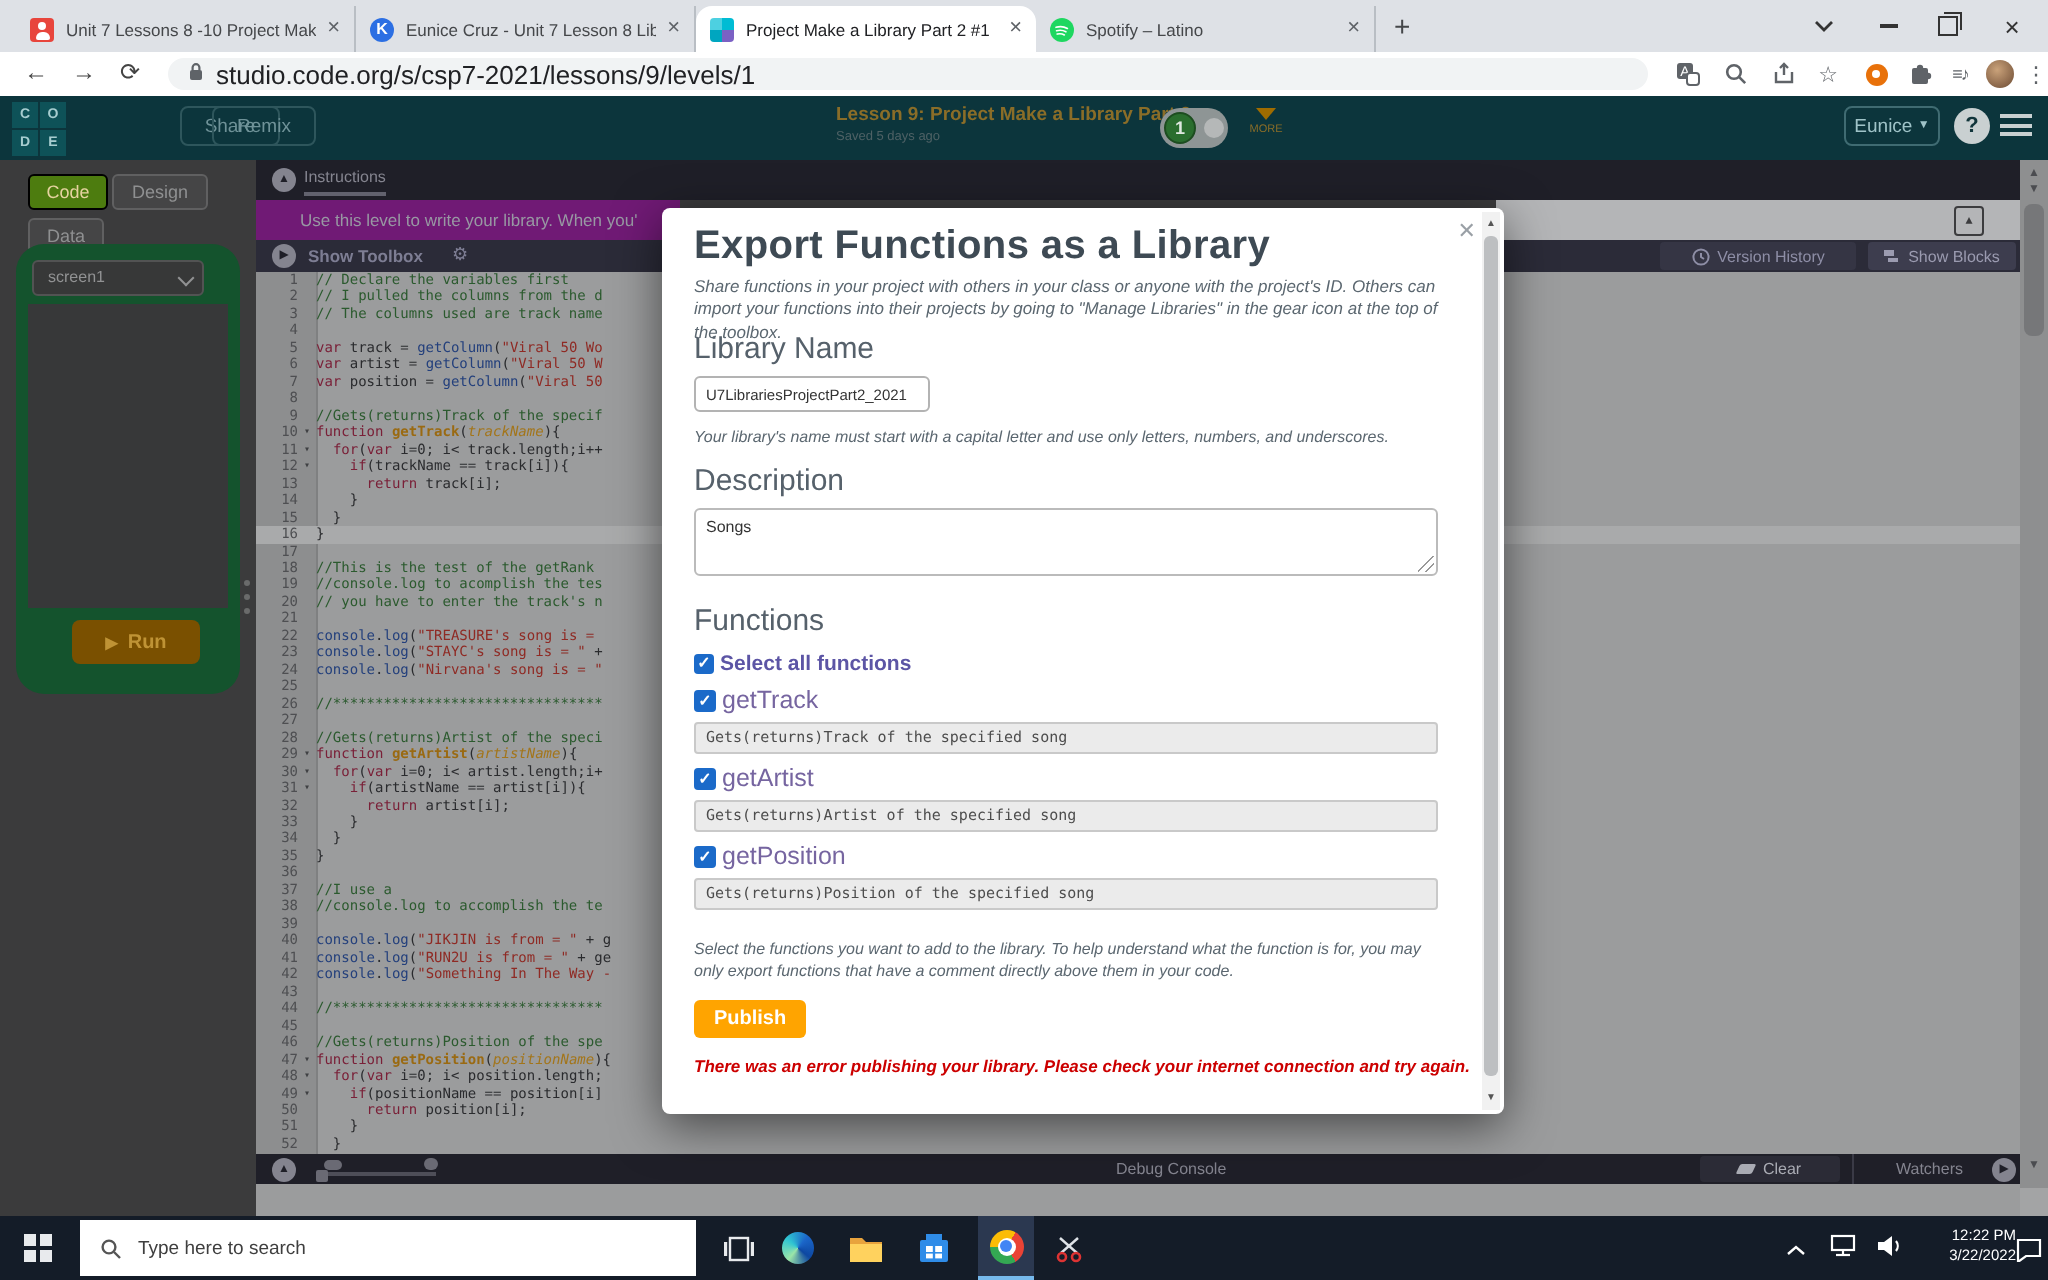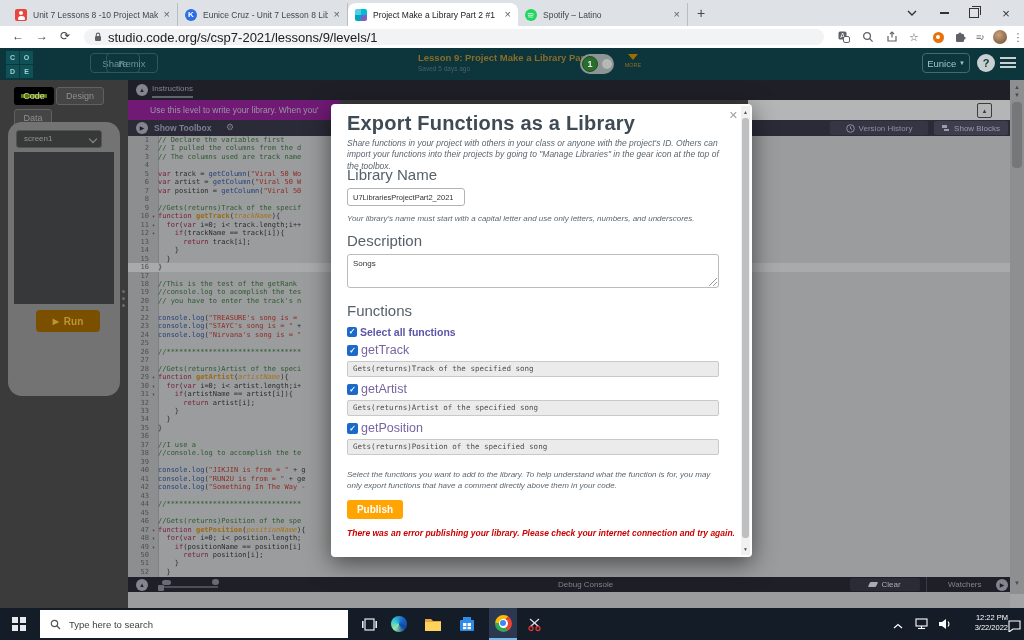--- a/index.html
+++ b/index.html
@@ -44,23 +44,23 @@
   .lvlnext{position:absolute;left:22px;top:5px;width:10px;height:10px;border-radius:50%;background:#b5b8b8;}
   .more{position:absolute;left:620px;top:6px;width:26px;text-align:center;}
   .more .tri{width:0;height:0;border-left:5px solid transparent;border-right:5px solid transparent;border-top:6px solid #a06c00;margin:0 auto;}
   .more .lbl{font-size:5.5px;color:#8a6d28;margin-top:2px;}
   .helpc{position:absolute;left:977px;top:6px;width:18px;height:18px;border-radius:50%;background:#c9d0d1;color:#10343a;font-weight:bold;font-size:11px;text-align:center;line-height:18px;}
   .burger{position:absolute;left:1000px;top:9px;width:16px;}
   .burger div{height:2px;background:#c9d0d1;margin-bottom:2.5px;}
   
   .sidebar{position:absolute;left:0;top:32px;width:128px;height:528px;background:#3b3b3c;}
   .sbtn{position:absolute;height:18px;border-radius:3px;font-size:9px;display:flex;align-items:center;justify-content:center;box-sizing:border-box;}
-  .sbtn.on{background:#4d7c0f;border:7px solid #000000;color:#e6d3a0;}
+  .sbtn.on{background:#4d7c0f;border:1px solid #000000;color:#e6d3a0;}
   .sbtn.off{background:#454546;border:1px solid #606061;color:#8f9091;}
-  .phone{position:absolute;left:8px;top:42px;width:112px;height:274px;background:#737373;border-radius:14px;}
+  .phone{position:absolute;left:8px;top:42px;width:112px;height:225px;background:#14532d;border-radius:14px;}
   .scrsel{position:absolute;left:8px;top:8px;width:86px;height:18px;background:#373838;border:1px solid #525353;border-radius:3px;color:#919293;font-size:8px;line-height:16px;padding-left:7px;box-sizing:border-box;}
   .scrsel .chev{position:absolute;right:5px;top:5px;width:5px;height:5px;border-right:1.5px solid #919293;border-bottom:1.5px solid #919293;transform:rotate(45deg);}
   .phscreen{position:absolute;left:6px;top:30px;width:100px;height:152px;background:#373839;}
   .runbtn{position:absolute;left:28px;top:188px;width:64px;height:22px;background:#7a5000;border-radius:4px;color:#bf9335;font-size:10px;font-weight:bold;display:flex;align-items:center;justify-content:center;gap:5px;}
   .dragdots{position:absolute;left:122px;top:210px;width:3px;}
   .dragdots div{width:3px;height:3px;border-radius:50%;background:#6a6b6b;margin-bottom:4px;}
   
   .instrbar{position:absolute;left:128px;top:32px;width:990px;height:20px;background:#1f1f28;}
   .circ{width:12px;height:12px;border-radius:50%;background:#84848f;color:#1f1f28;font-size:6px;text-align:center;line-height:12px;display:inline-block;}
   .instrtab{position:absolute;left:24px;top:4px;font-size:8px;color:#84848f;border-bottom:2px solid #62626e;padding-bottom:3px;}

